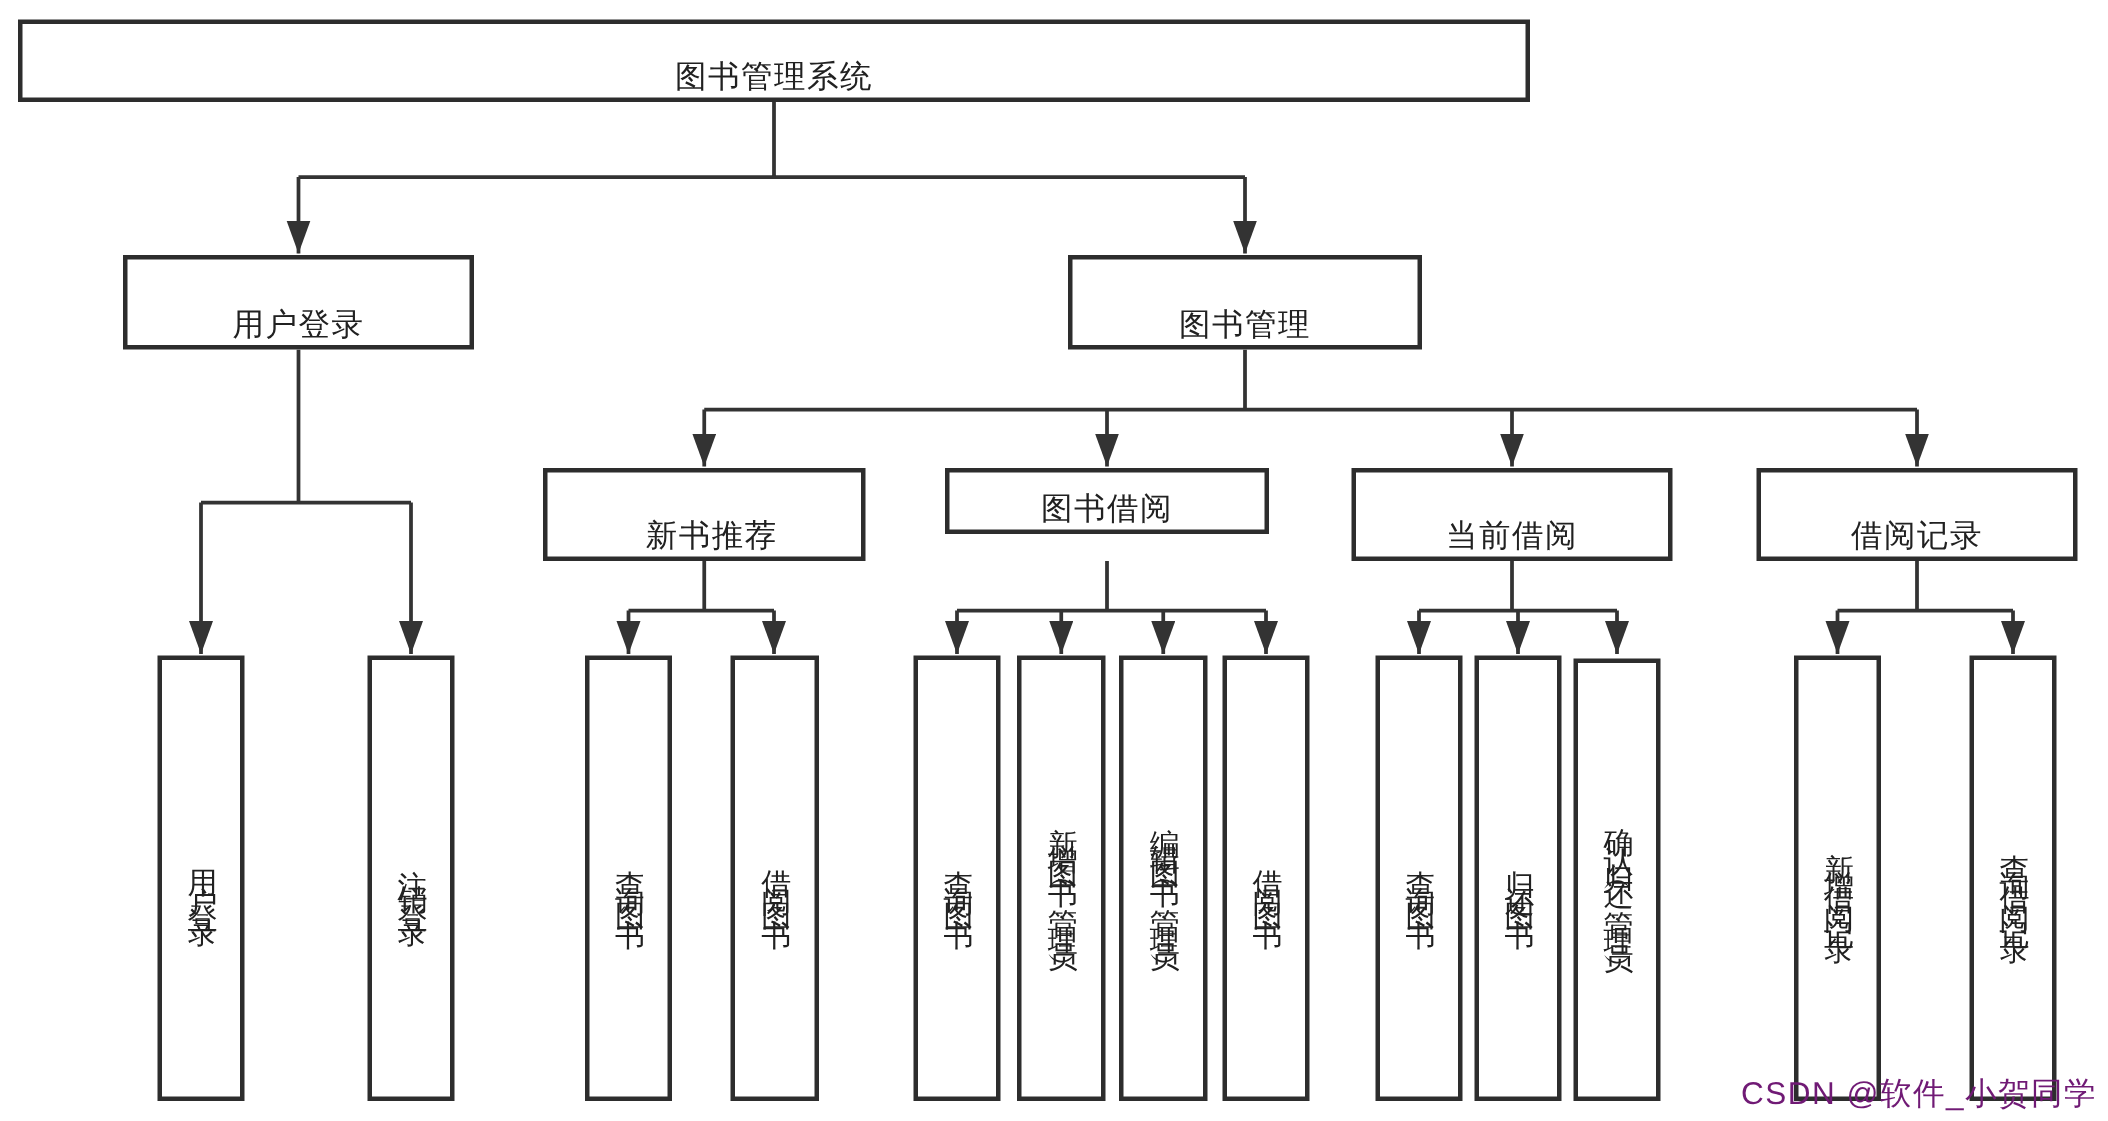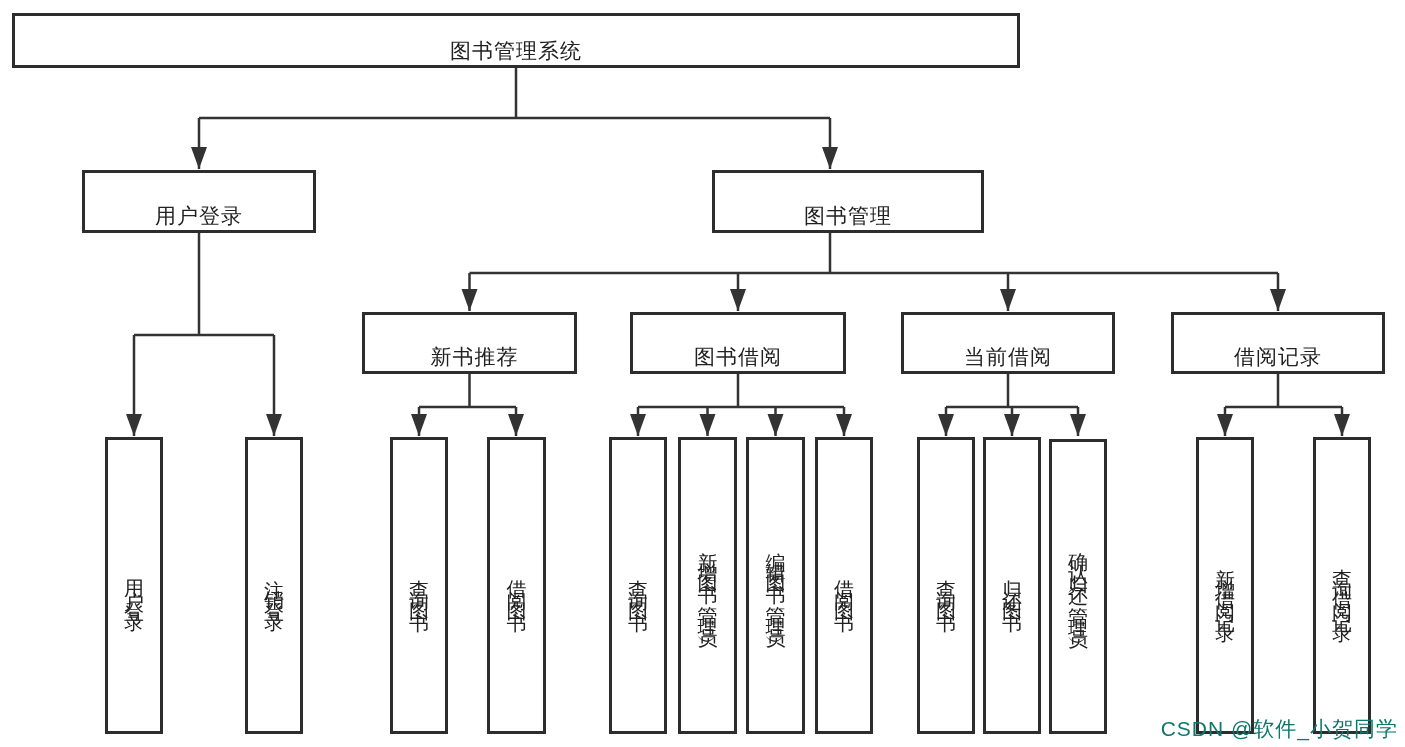--- a/index.html
+++ b/index.html
@@ -17,21 +17,21 @@
     position:absolute;display:flex;align-items:center;justify-content:center;
     border:3px solid #2d2d2d;background:#ffffff;box-sizing:border-box;z-index:2;
   }
   .leaf span{
     writing-mode:vertical-lr;text-orientation:mixed;
     font-size:20px;letter-spacing:11px;line-height:1.05;color:#212121;
     white-space:nowrap;
   }
   .watermark{
     position:absolute;right:7px;bottom:4px;z-index:3;
-    font-size:21px;color:#0f766e;letter-spacing:1px;white-space:nowrap;
+    font-size:21px;color:#701a75;letter-spacing:1px;white-space:nowrap;
   }
 </style>
 </head>
 <body>
 
 <div class="stage">
 
   <svg class="wires" viewBox="0 0 1405 747" xmlns="http://www.w3.org/2000/svg">
     <defs>
       <marker id="arrow" markerUnits="userSpaceOnUse" markerWidth="24" markerHeight="18" refX="22" refY="8" orient="auto">
@@ -75,28 +75,28 @@
     </g>
   </svg>
 
   <div class="hnode" style="left:12px;top:13px;width:1008px;height:55px;">
     <span>图书管理系统</span>
   </div>
 
   <div class="hnode" style="left:82px;top:170px;width:234px;height:63px;">
     <span>用户登录</span>
   </div>
-  <div class="hnode" style="left:712px;top:170px;width:272px;height:63px;">
+  <div class="hnode" style="left:712px;top:170px;width:236px;height:63px;">
     <span>图书管理</span>
   </div>
 
   <div class="hnode" style="left:362px;top:312px;width:215px;height:62px;padding-left:10px;">
     <span>新书推荐</span>
   </div>
-  <div class="hnode" style="left:630px;top:312px;width:216px;height:62px;">
+  <div class="hnode" style="left:630px;top:312px;width:216px;height:44px;">
     <span>图书借阅</span>
   </div>
   <div class="hnode" style="left:901px;top:312px;width:214px;height:62px;">
     <span>当前借阅</span>
   </div>
   <div class="hnode" style="left:1171px;top:312px;width:214px;height:62px;">
     <span>借阅记录</span>
   </div>
 
   <div class="leaf" style="left:105px;top:437px;width:58px;height:297px;">

